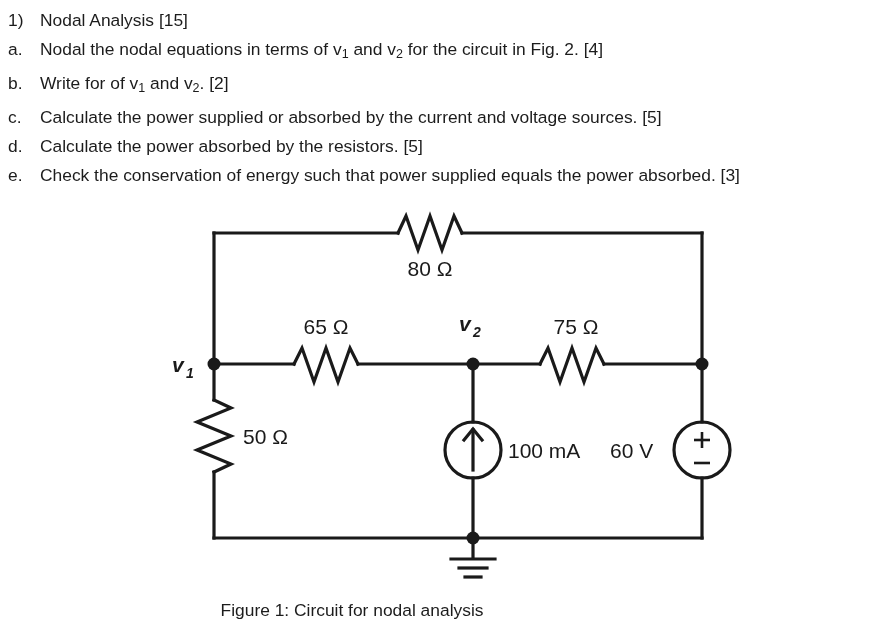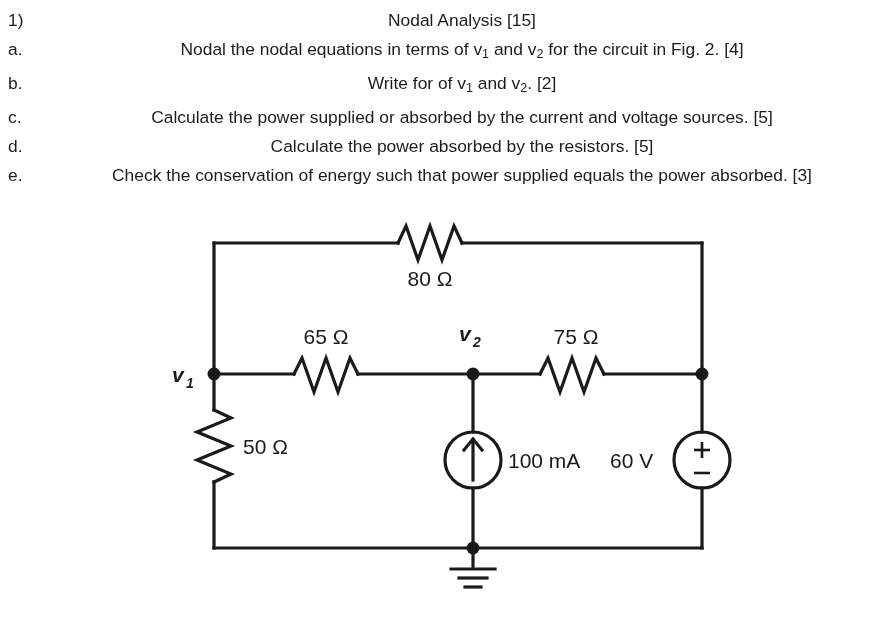--- a/index.html
+++ b/index.html
@@ -30,33 +30,32 @@
     color: #1c1c1c;
   }
   .q-marker {
     width: 36px;
     flex: 0 0 36px;
     padding-left: 4px;
     box-sizing: border-box;
   }
   .q-text {
     flex: 1 1 auto;
-    text-align: center;
   }
   .q-text sub {
     font-size: 0.72em;
     vertical-align: -0.22em;
     letter-spacing: 0;
   }
 
   
   .figure-wrap {
     position: absolute;
     left: 0;
-    top: 196px;
+    top: 186px;
     width: 704px;
   }
   .circuit-svg {
     display: block;
     margin: 0 auto;
   }
   .fig-caption {
     text-align: center;
     font-size: 17.4px;
     color: #1c1c1c;
@@ -197,13 +196,14 @@
     <text class="lbl-node-sub" x="186" y="192" text-anchor="start">1</text>
 
     <text class="lbl-node" x="459" y="145" text-anchor="start">v</text>
     <text class="lbl-node-sub" x="473" y="151" text-anchor="start">2</text>
 
     <text class="lbl" x="508" y="272" text-anchor="start">100 mA</text>
 
     <text class="lbl" x="610" y="272" text-anchor="start">60 V</text>
   </svg>
 
+  <div class="fig-caption">Figure 1: Circuit for nodal analysis</div>
 </div>
 
 </body></html>

